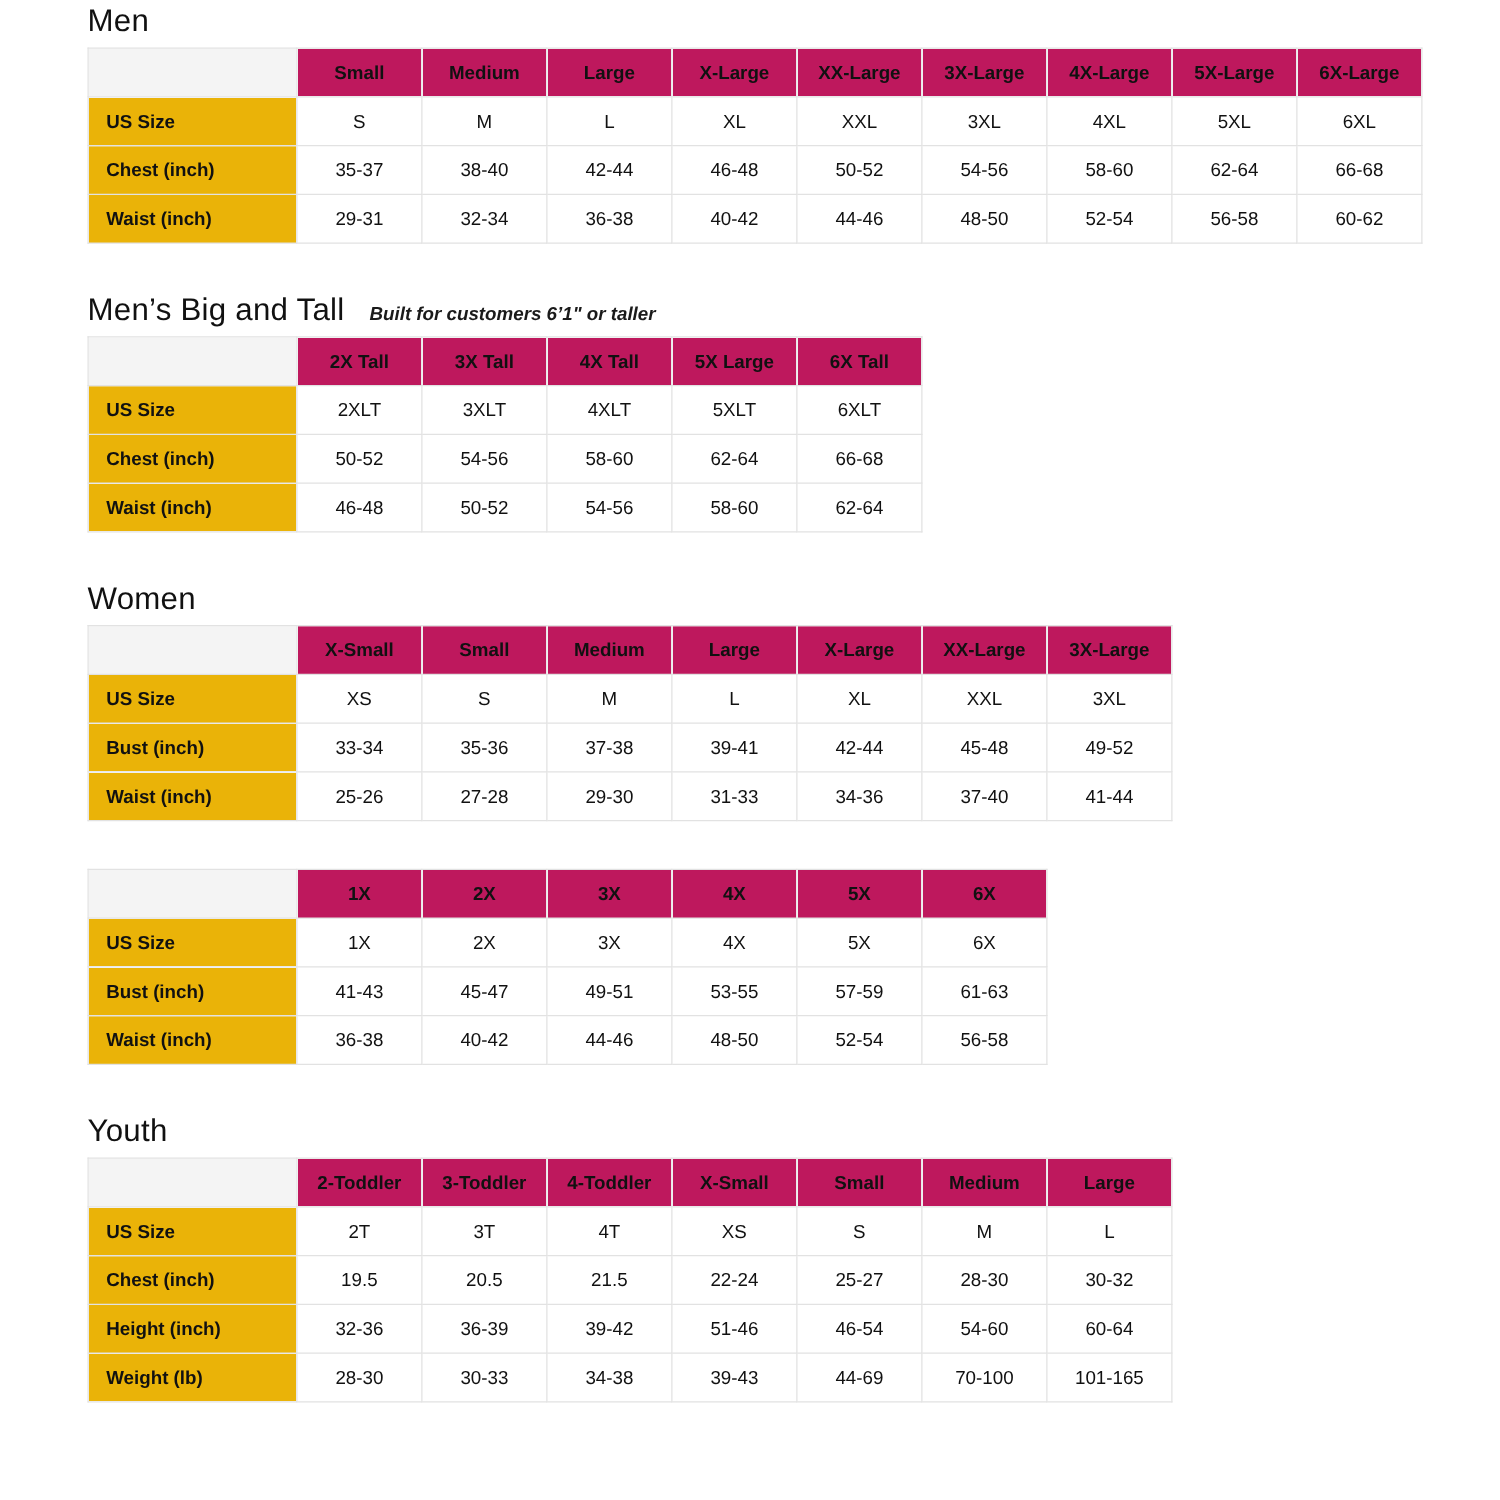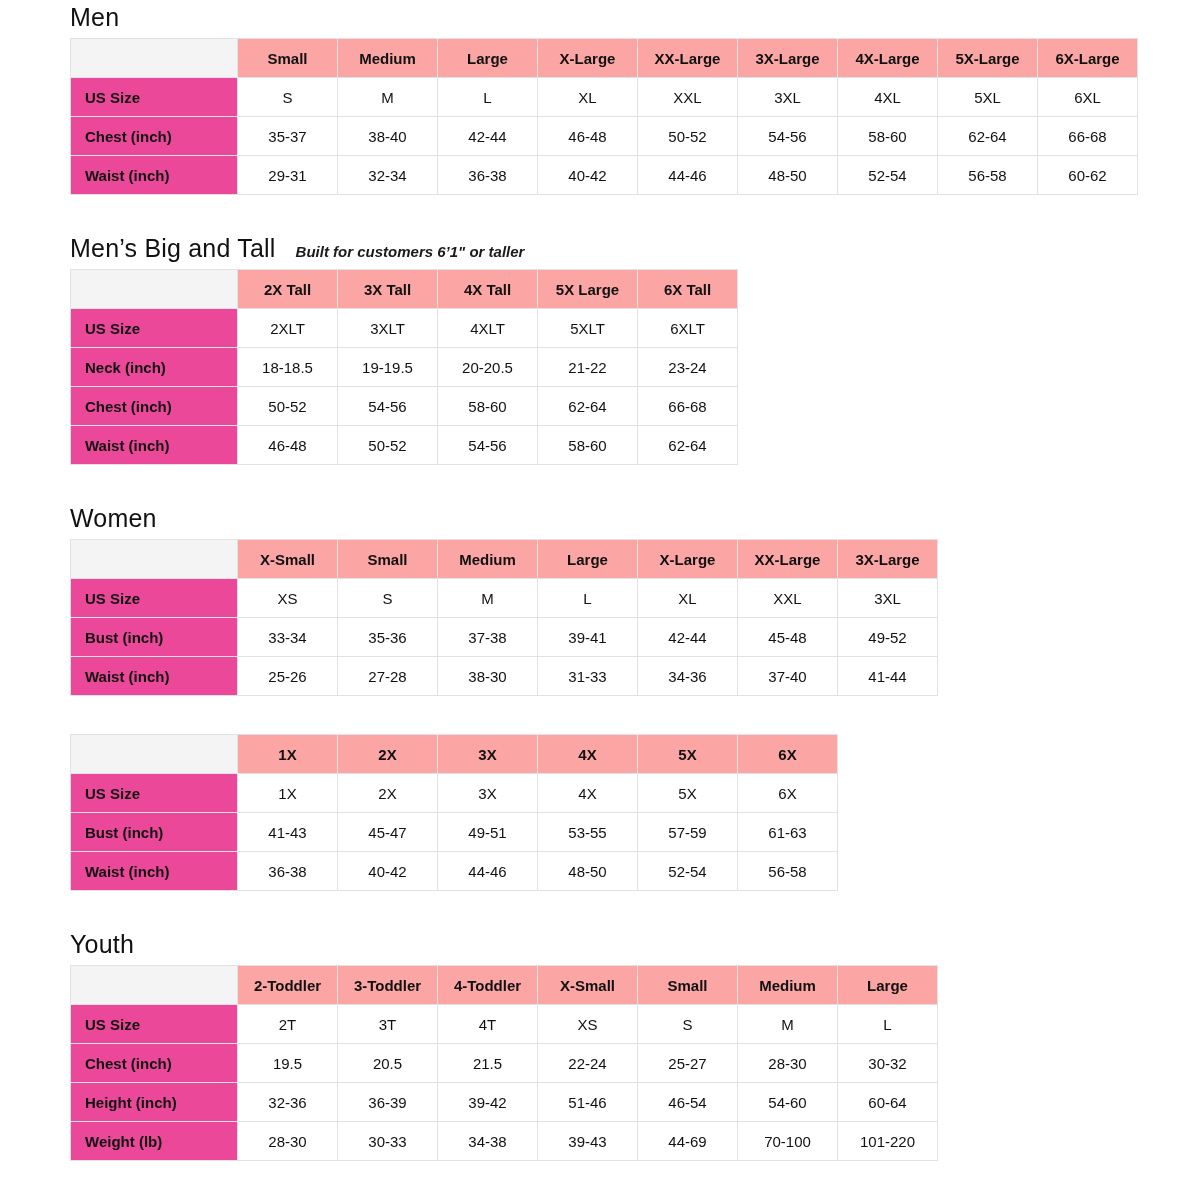--- a/index.html
+++ b/index.html
@@ -46,31 +46,31 @@
   }
   .size-table th, .size-table td {
     border: 1px solid #e2e2e2;
     height: 38px;
     font-size: 15px;
     padding: 0;
     overflow: hidden;
     white-space: nowrap;
   }
   .size-table th.col-head {
-    background: #fca5a5;
+    background: #be185d;
     font-weight: 700;
     text-align: center;
     width: 99px;
   }
   .size-table th.corner-cell {
     background: #f4f4f4;
     width: 166px;
   }
   .size-table th.row-head {
-    background: #ec4899;
+    background: #eab308;
     font-weight: 700;
     text-align: left;
     padding-left: 14px;
     width: 152px; 
   }
   .size-table td.data-cell {
     background: #ffffff;
     font-weight: 400;
     text-align: center;
   }
@@ -157,28 +157,20 @@
         <tbody>
           <tr>
             <th class="row-head">US Size</th>
             <td class="data-cell">2XLT</td>
             <td class="data-cell">3XLT</td>
             <td class="data-cell">4XLT</td>
             <td class="data-cell">5XLT</td>
             <td class="data-cell">6XLT</td>
           </tr>
           <tr>
-            <th class="row-head">Neck (inch)</th>
-            <td class="data-cell">18-18.5</td>
-            <td class="data-cell">19-19.5</td>
-            <td class="data-cell">20-20.5</td>
-            <td class="data-cell">21-22</td>
-            <td class="data-cell">23-24</td>
-          </tr>
-          <tr>
             <th class="row-head">Chest (inch)</th>
             <td class="data-cell">50-52</td>
             <td class="data-cell">54-56</td>
             <td class="data-cell">58-60</td>
             <td class="data-cell">62-64</td>
             <td class="data-cell">66-68</td>
           </tr>
           <tr>
             <th class="row-head">Waist (inch)</th>
             <td class="data-cell">46-48</td>
@@ -225,21 +217,21 @@
             <td class="data-cell">37-38</td>
             <td class="data-cell">39-41</td>
             <td class="data-cell">42-44</td>
             <td class="data-cell">45-48</td>
             <td class="data-cell">49-52</td>
           </tr>
           <tr>
             <th class="row-head">Waist (inch)</th>
             <td class="data-cell">25-26</td>
             <td class="data-cell">27-28</td>
-            <td class="data-cell">38-30</td>
+            <td class="data-cell">29-30</td>
             <td class="data-cell">31-33</td>
             <td class="data-cell">34-36</td>
             <td class="data-cell">37-40</td>
             <td class="data-cell">41-44</td>
           </tr>
         </tbody>
       </table>
     </section>
     <section class="size-section">
       <table class="size-table">
@@ -334,18 +326,18 @@
             <td class="data-cell">60-64</td>
           </tr>
           <tr>
             <th class="row-head">Weight (lb)</th>
             <td class="data-cell">28-30</td>
             <td class="data-cell">30-33</td>
             <td class="data-cell">34-38</td>
             <td class="data-cell">39-43</td>
             <td class="data-cell">44-69</td>
             <td class="data-cell">70-100</td>
-            <td class="data-cell">101-220</td>
+            <td class="data-cell">101-165</td>
           </tr>
         </tbody>
       </table>
     </section>
   </main>
 
 </body></html>

